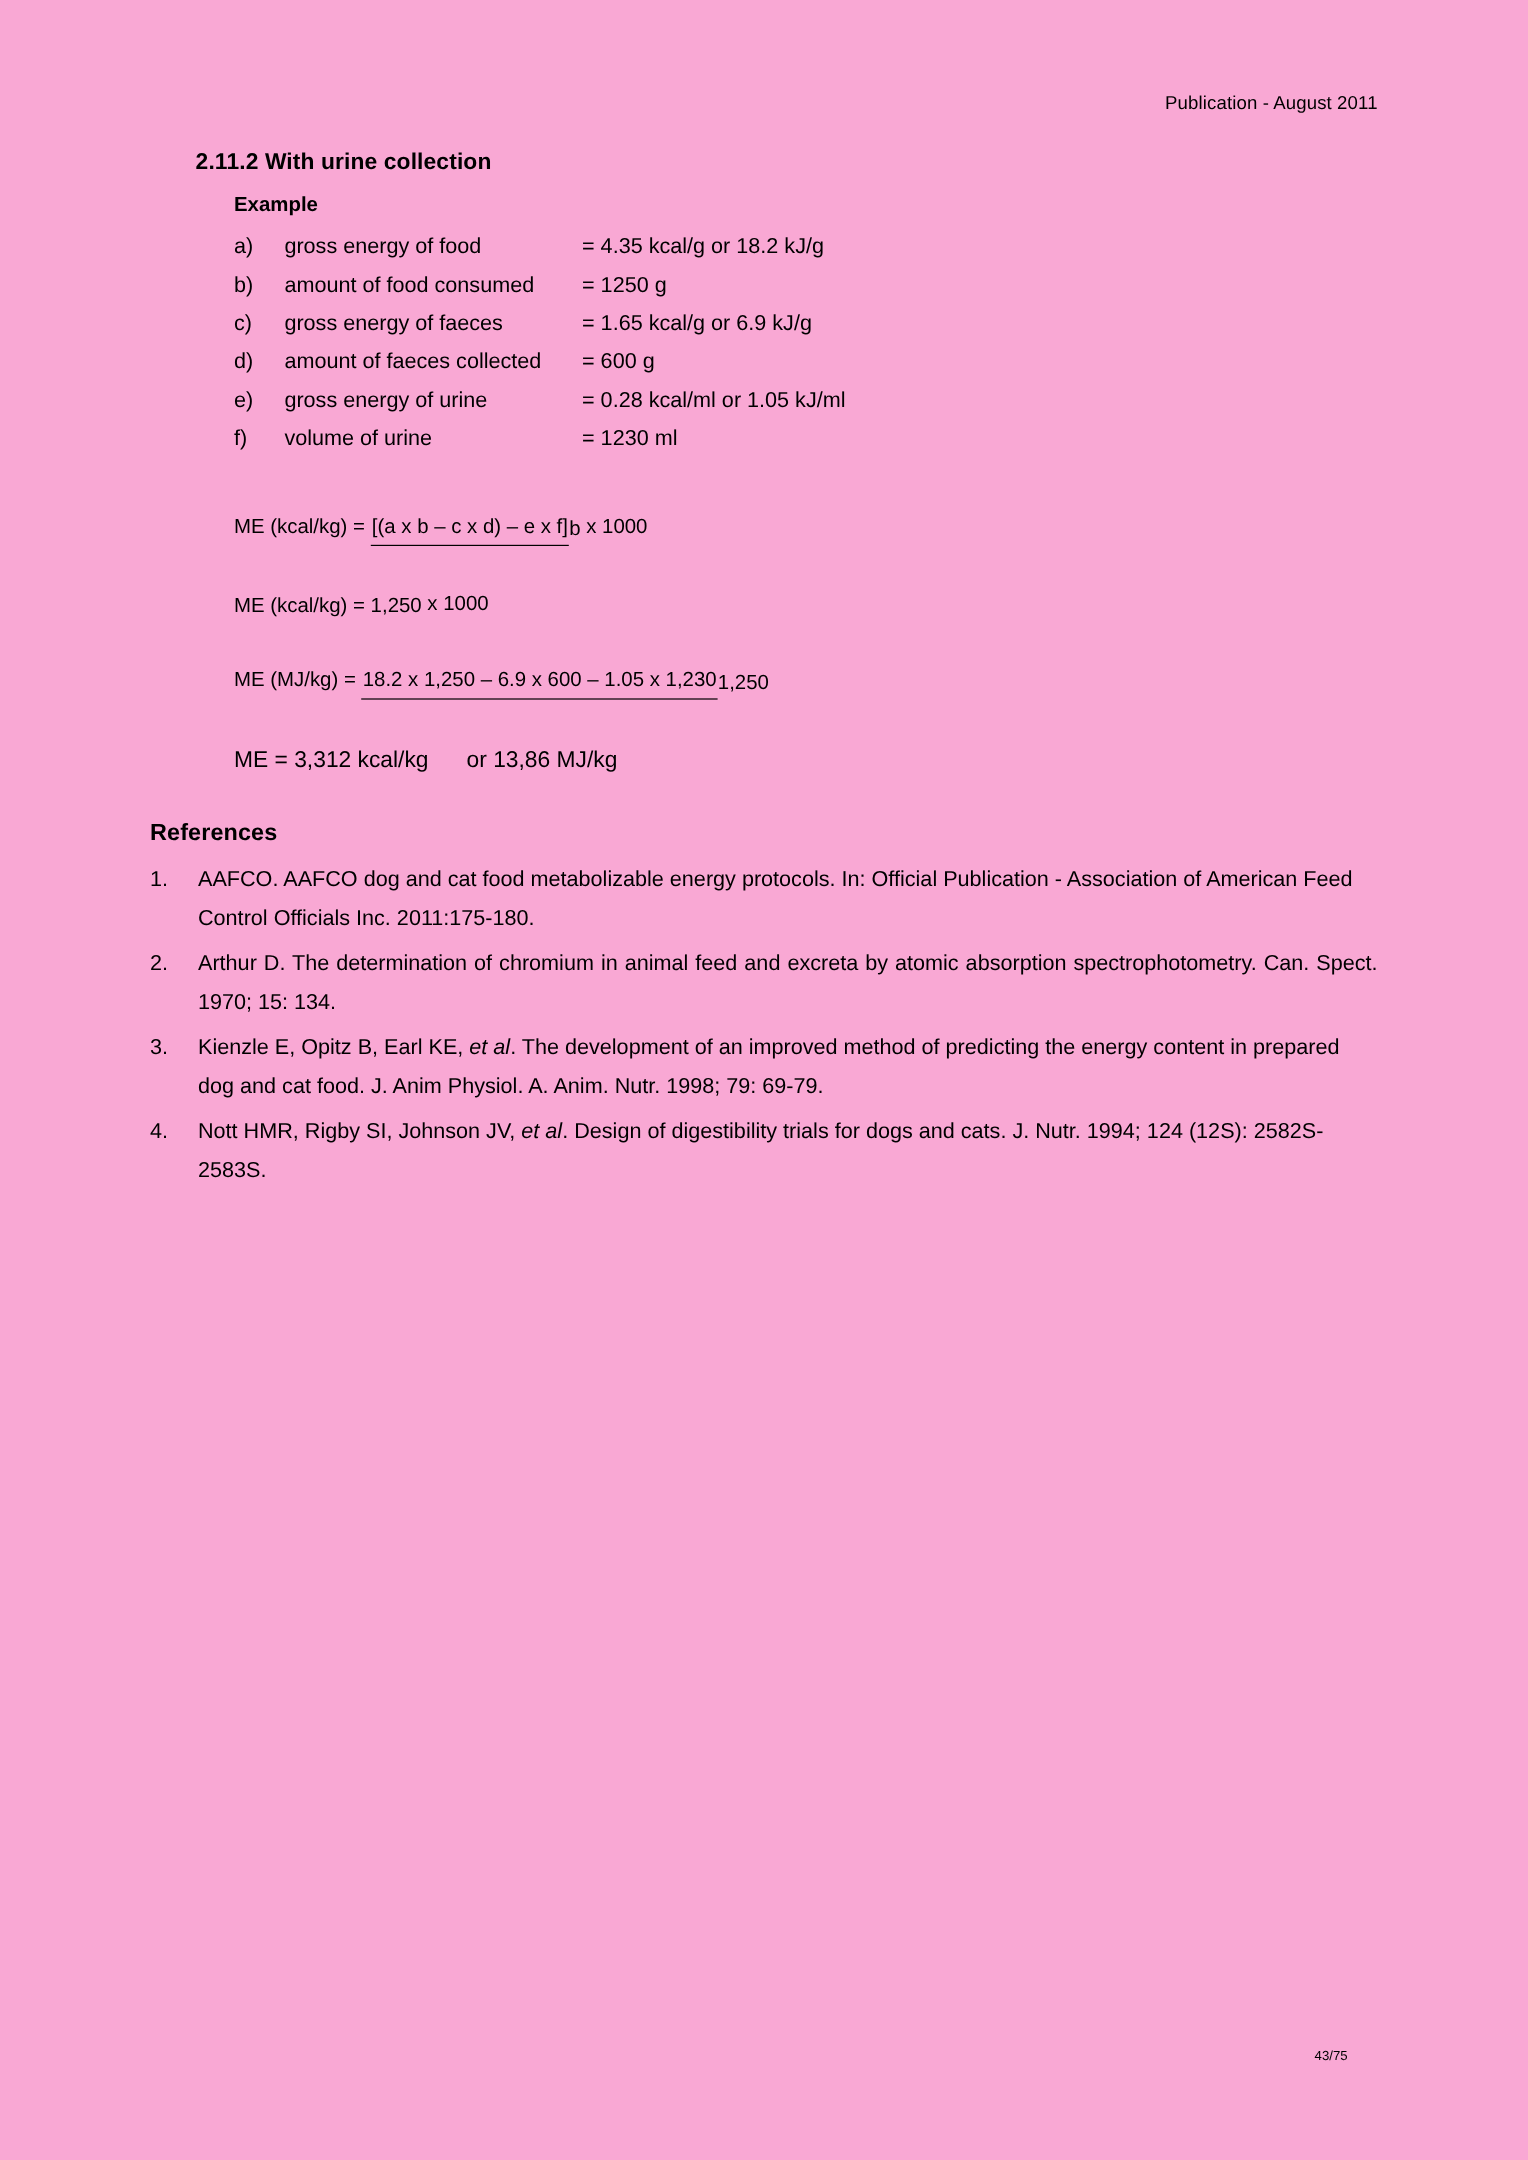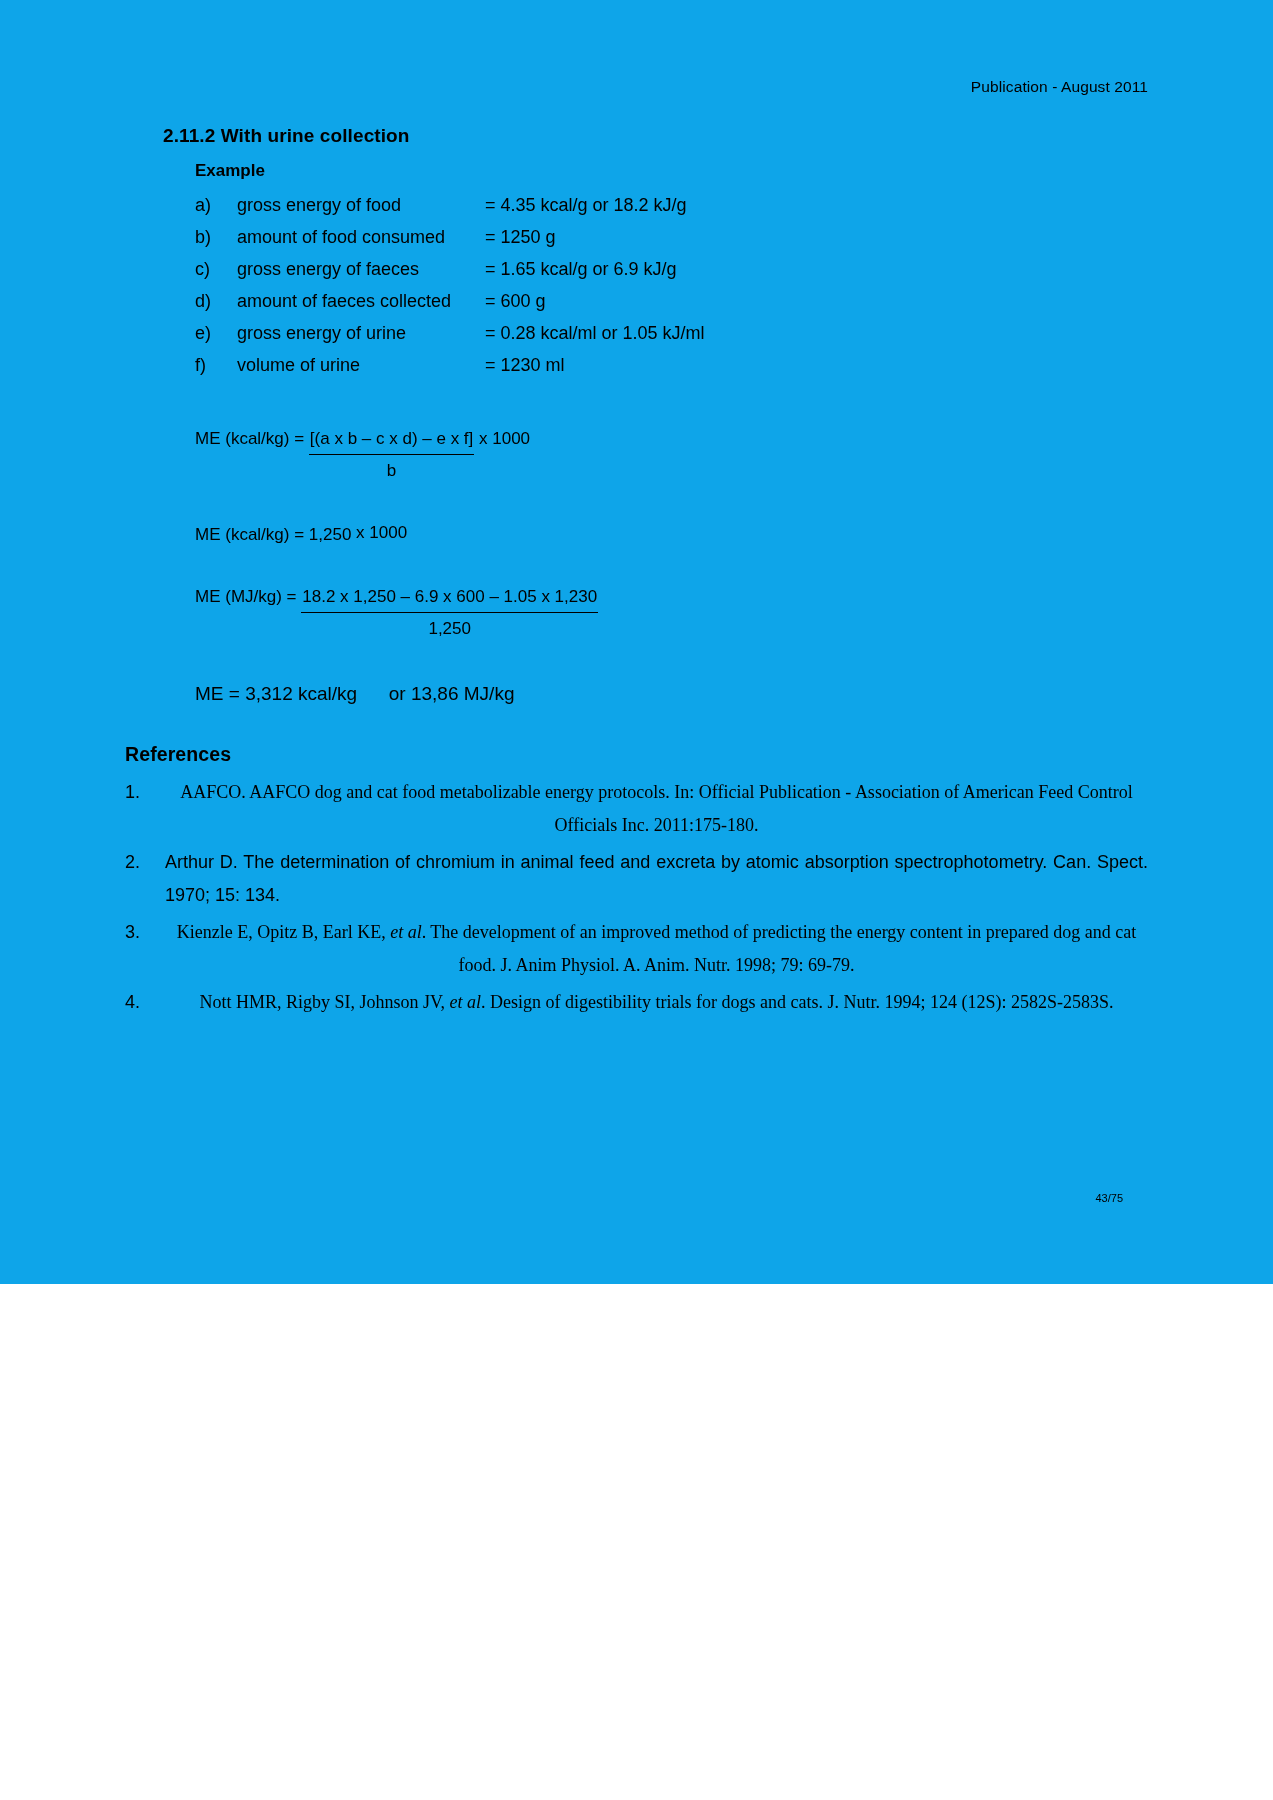--- a/index.html
+++ b/index.html
@@ -8,22 +8,22 @@
     padding: 0;
     background: #ffffff;
   }
   body {
     font-family: "Liberation Sans", sans-serif;
     color: #000000;
   }
   .page {
     position: relative;
     width: 1273px;
-    height: 1284px;
-    background: #0ea5e9;
+    height: 1800px;
+    background: #f9a8d4;
     margin: 0 auto;
     overflow: hidden;
     box-sizing: border-box;
   }
   .header {
     position: absolute;
     top: 78px;
     right: 125px;
     font-size: 15.5px;
     letter-spacing: 0.1px;
@@ -95,22 +95,22 @@
   .formula-line {
     display: flex;
     align-items: baseline;
     white-space: pre;
   }
   .formula-lhs {
     white-space: pre;
   }
   .frac {
     display: inline-flex;
-    flex-direction: column;
-    align-items: center;
+    flex-direction: row;
+    align-items: flex-start;
   }
   .frac .num {
     border-bottom: 1.6px solid #000;
     padding: 0 1px 1px 1px;
     white-space: pre;
   }
   .frac .den {
     padding-top: 2px;
     white-space: pre;
   }
@@ -145,22 +145,21 @@
   .ref-num {
     flex: 0 0 40px;
     width: 40px;
   }
   .ref-text {
     flex: 1 1 auto;
     text-align: justify;
     text-justify: inter-word;
   }
   .ref-text.nojustify {
-    text-align: center;
-    font-family: Liberation Serif, serif;
+    text-align: left;
   }
   .ref-text i { font-style: italic; }
   .footer {
     position: absolute;
     bottom: 80px;
     right: 150px;
     font-size: 11px;
   }
 </style>
 </head>

